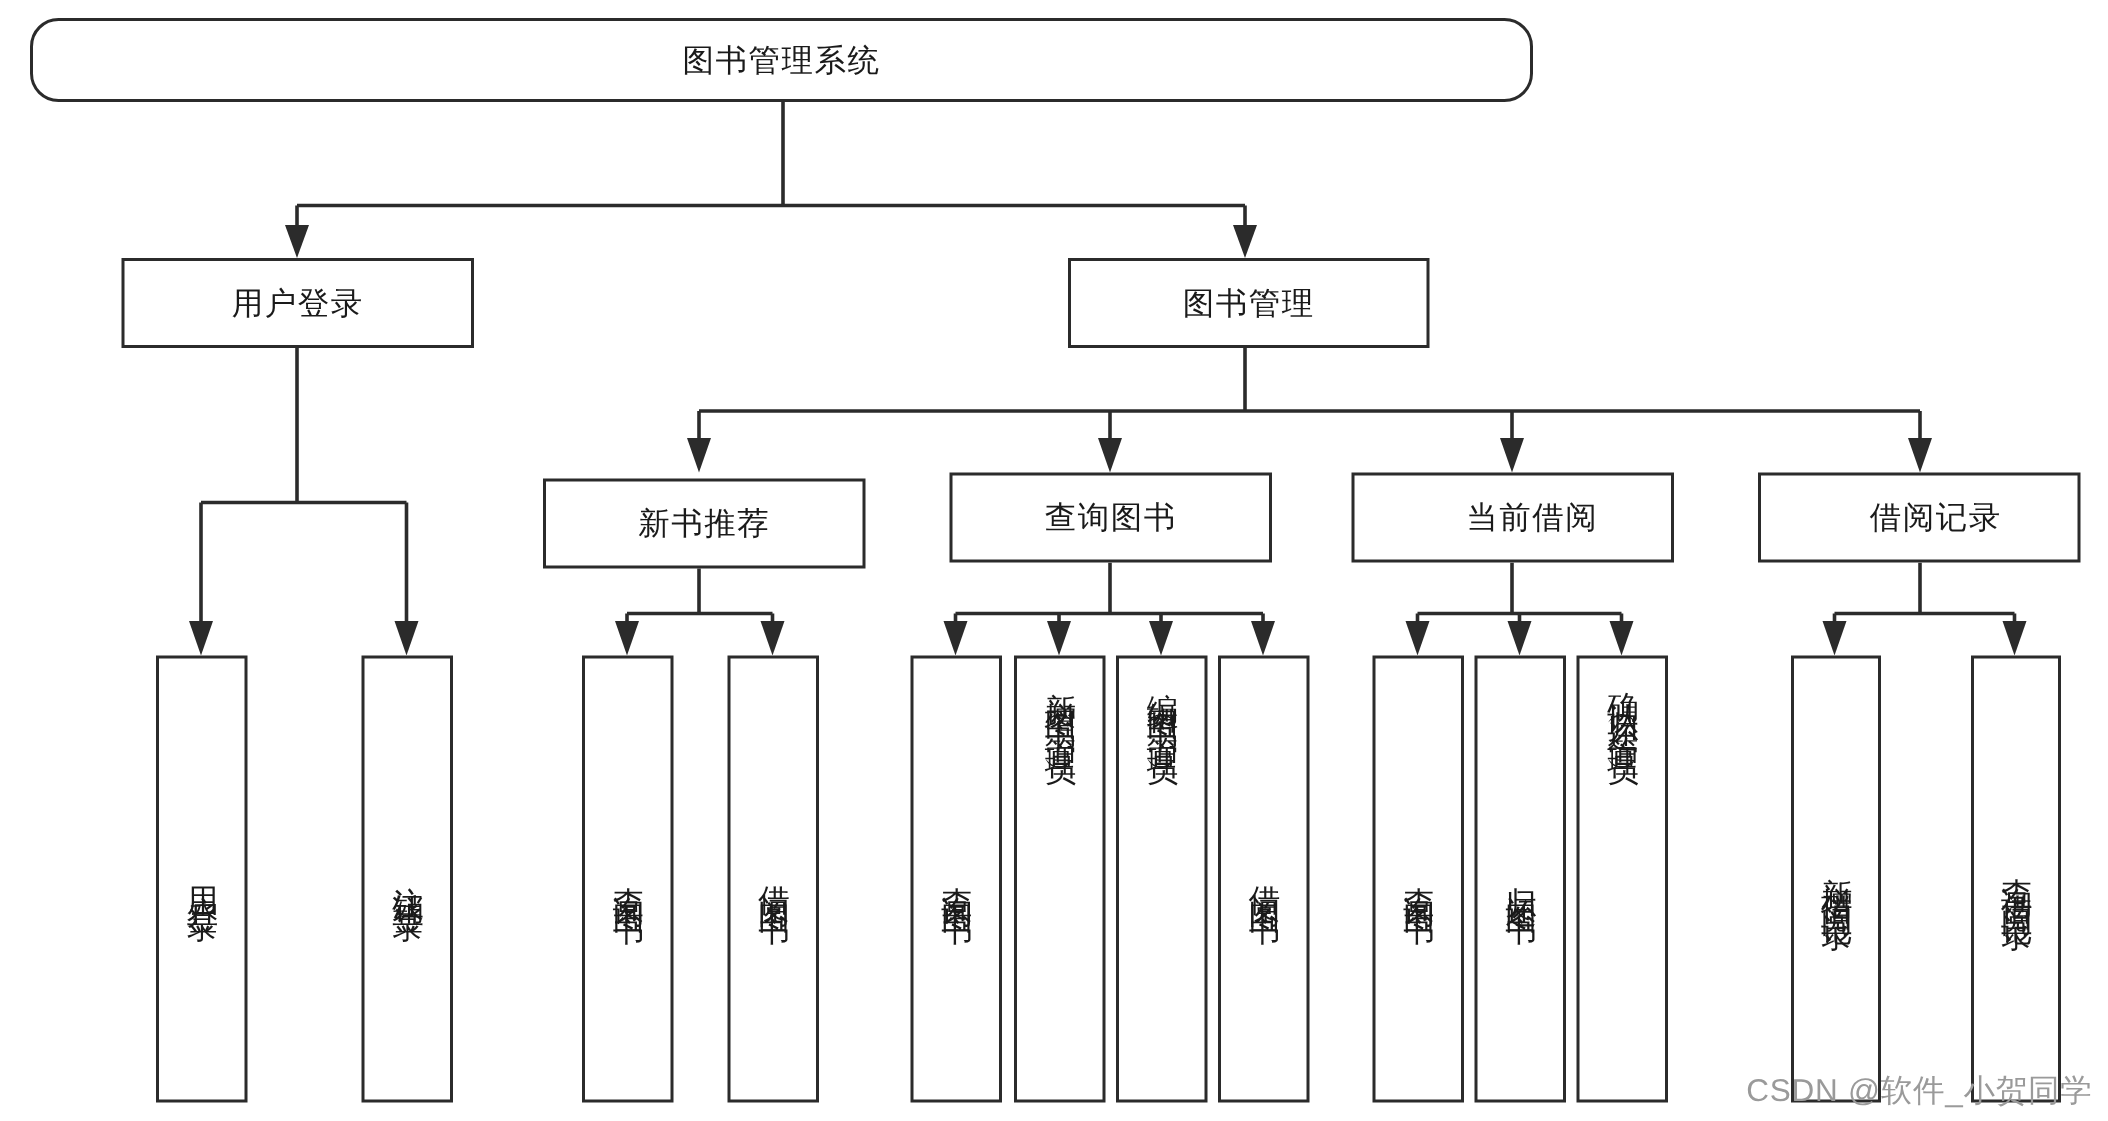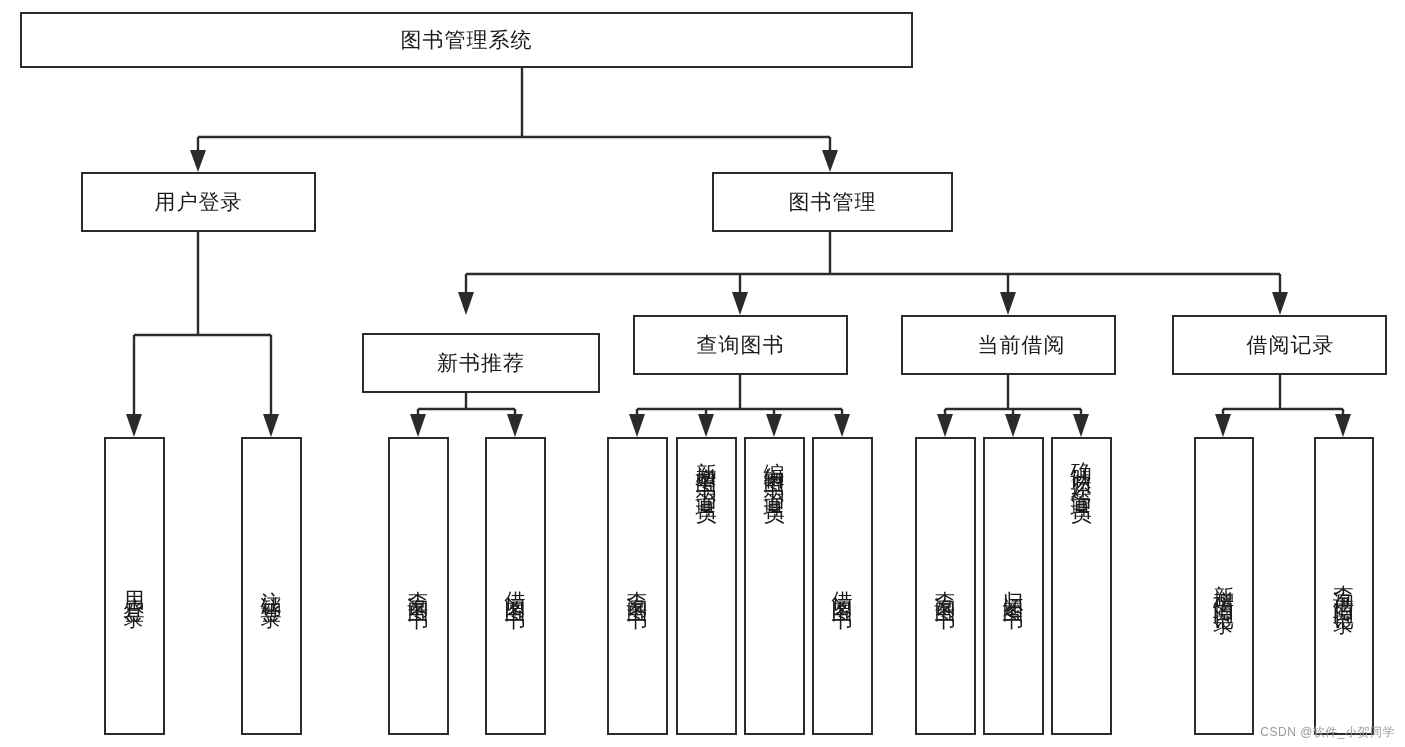--- a/index.html
+++ b/index.html
@@ -33,21 +33,21 @@
   }
   .arrow-head {
     fill: #2b2b2b;
     stroke: none;
   }
   .watermark-text {
     position: absolute;
     right: 10px;
     bottom: 6px;
     font-family: "Liberation Sans", "DejaVu Sans", sans-serif;
-    font-size: 12px;
+    font-size: 21px;
     color: #9a9a9a;
     white-space: nowrap;
     letter-spacing: 0.5px;
   }
   .v-label-wrap {
     display: flex;
     align-items: center;
     justify-content: center;
     width: 100%;
     height: 100%;
@@ -156,33 +156,33 @@
       <path class="connector" d="M 1280 375 L 1280 409"></path>
       <path class="connector" d="M 1223 409 L 1343 409"></path>
       <path class="connector" d="M 1223 409 L 1223 418"></path>
       <path class="connector" d="M 1343 409 L 1343 418"></path>
       <polygon class="arrow-head" points="1215,414 1231,414 1223,437"></polygon>
       <polygon class="arrow-head" points="1335,414 1351,414 1343,437"></polygon>
     </g>
 
   </svg>
 
-  <div class="h-node" style="left:20px; top:12px; width:893px; height:56px;">
+  <div class="h-node" style="left:20px; top:12px; width:1002px; height:56px;border-radius:19px;">
     <span>图书管理系统</span>
   </div>
 
   <div class="h-node" style="left:81px; top:172px; width:235px; height:60px;">
     <span>用户登录</span>
   </div>
 
   <div class="h-node" style="left:712px; top:172px; width:241px; height:60px;">
     <span>图书管理</span>
   </div>
 
-  <div class="h-node" style="left:362px; top:333px; width:238px; height:60px;">
+  <div class="h-node" style="left:362px; top:319px; width:215px; height:60px;">
     <span>新书推荐</span>
   </div>
 
   <div class="h-node" style="left:633px; top:315px; width:215px; height:60px;">
     <span>查询图书</span>
   </div>
 
   <div class="h-node" style="left:901px; top:315px; width:215px; height:60px;padding-left:26px;">
     <span>当前借阅</span>
   </div>

